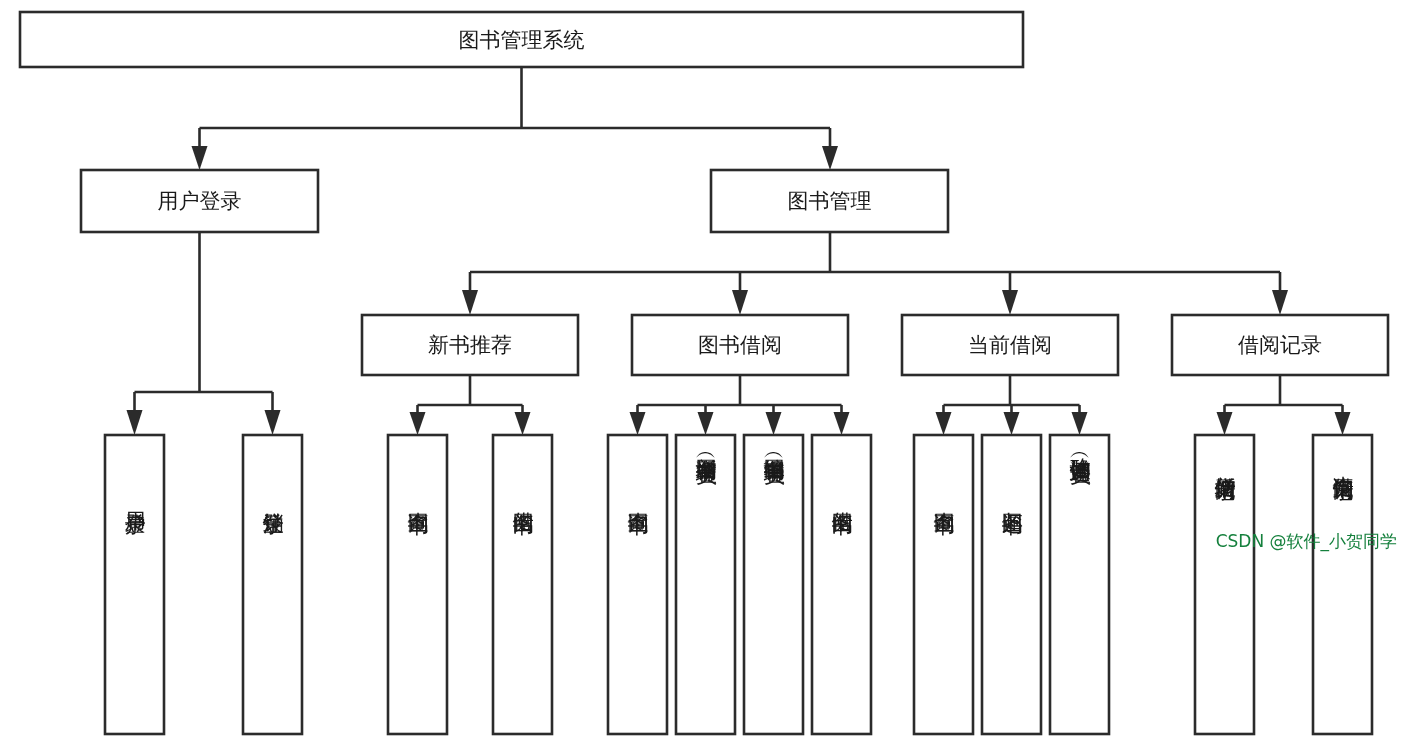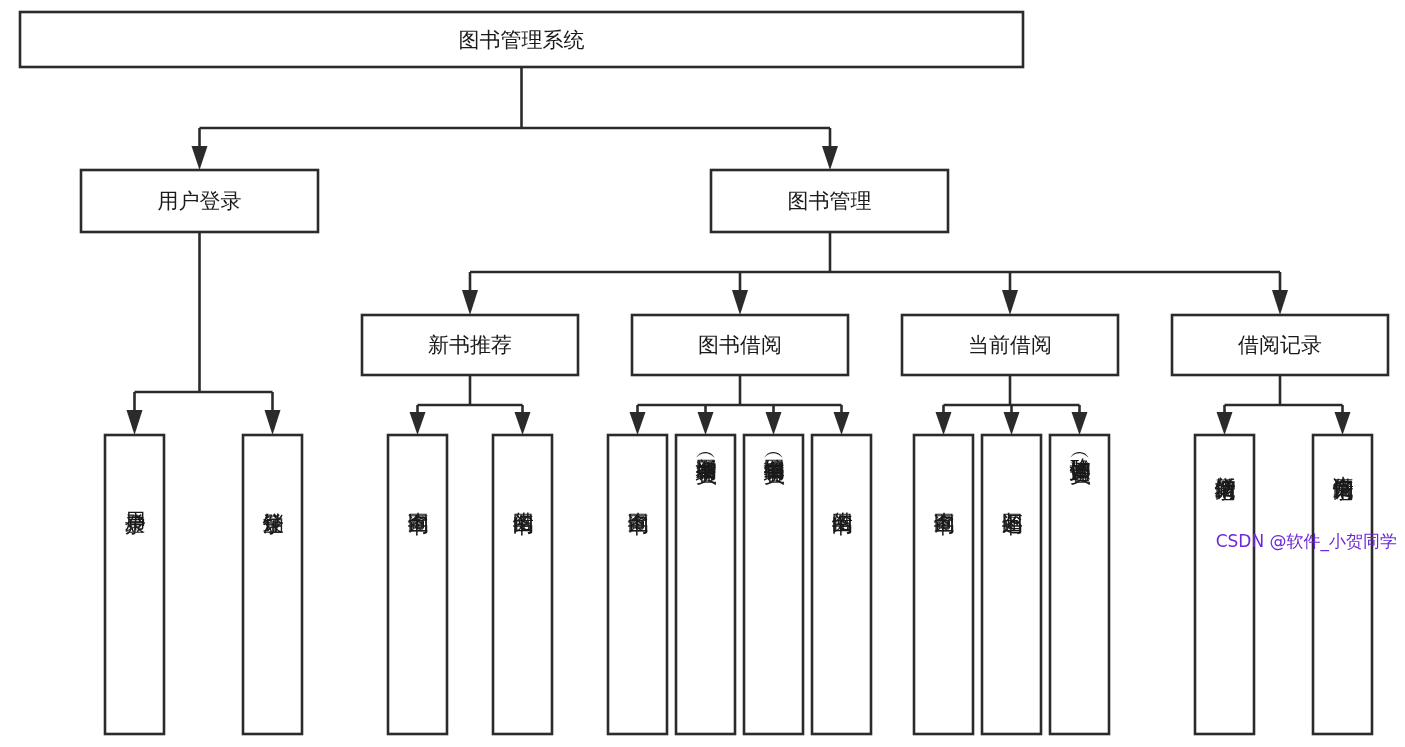--- a/index.html
+++ b/index.html
@@ -66,21 +66,21 @@
     display: flex;
     align-items: flex-start;
     justify-content: center;
   }
   .watermark {
     position: absolute;
     right: 8px;
     bottom: 6px;
     font-family: "DejaVu Sans", "Liberation Sans", sans-serif;
     font-size: 17px;
-    color: #6d28d9;
+    color: #15803d;
     white-space: nowrap;
     pointer-events: none;
   }
 </style>
 </head>
 <body>
 
 <div id="diagram-root">
 
   <svg class="flow" viewBox="0 0 1405 747">

